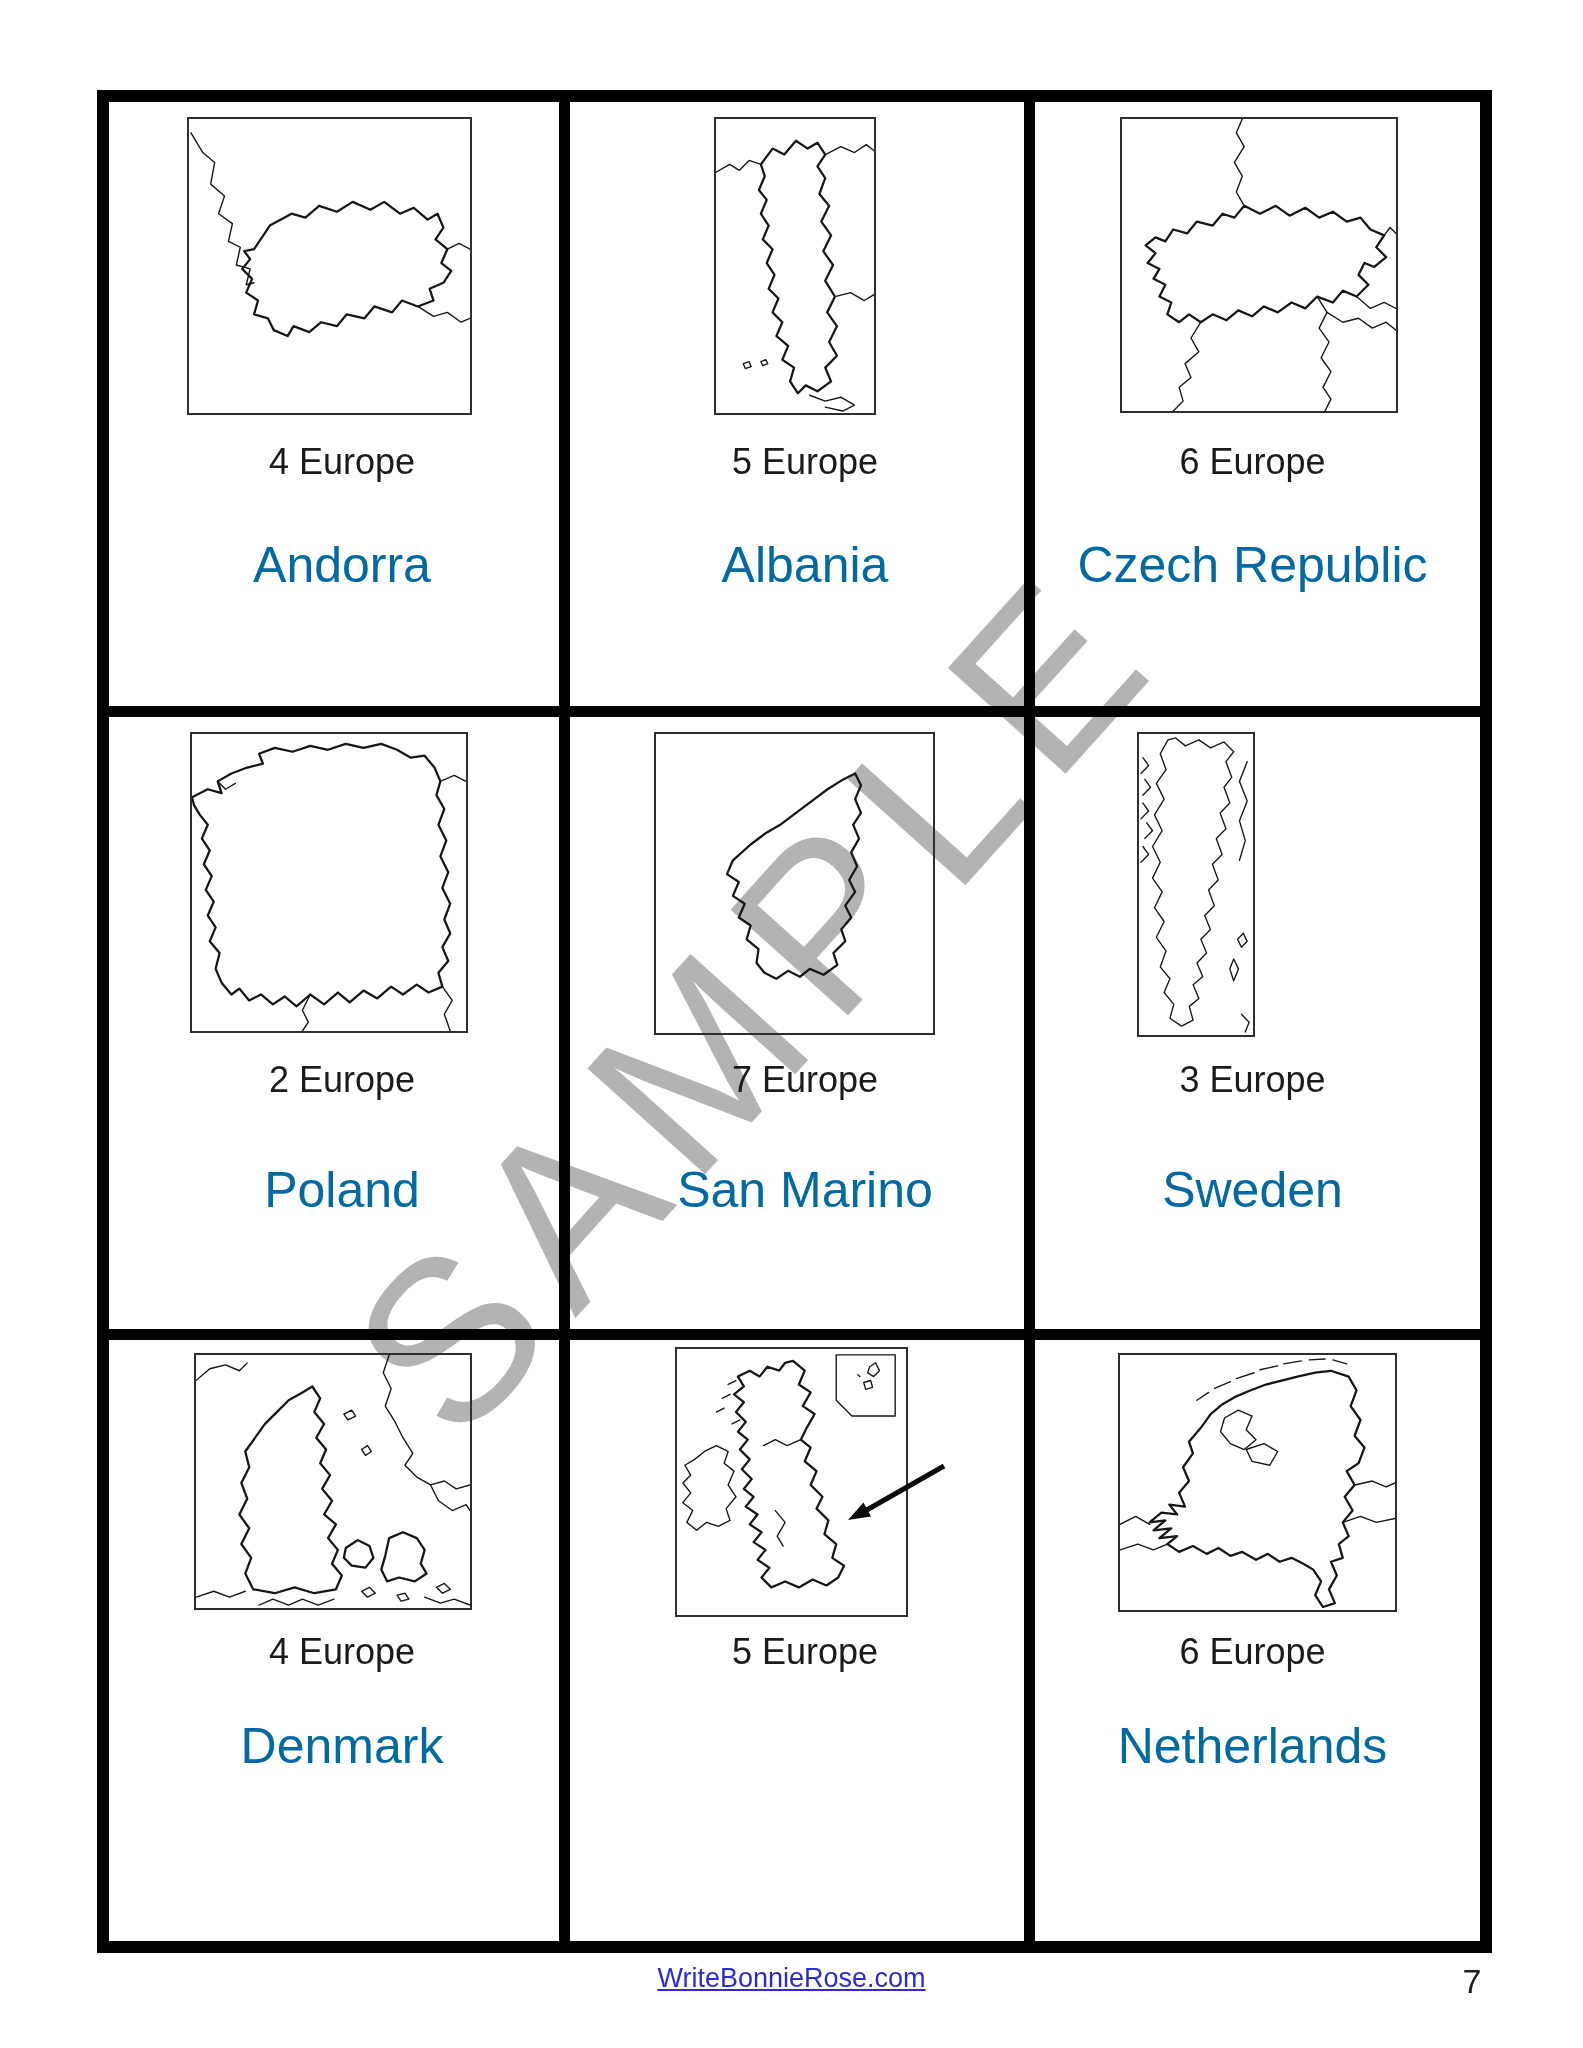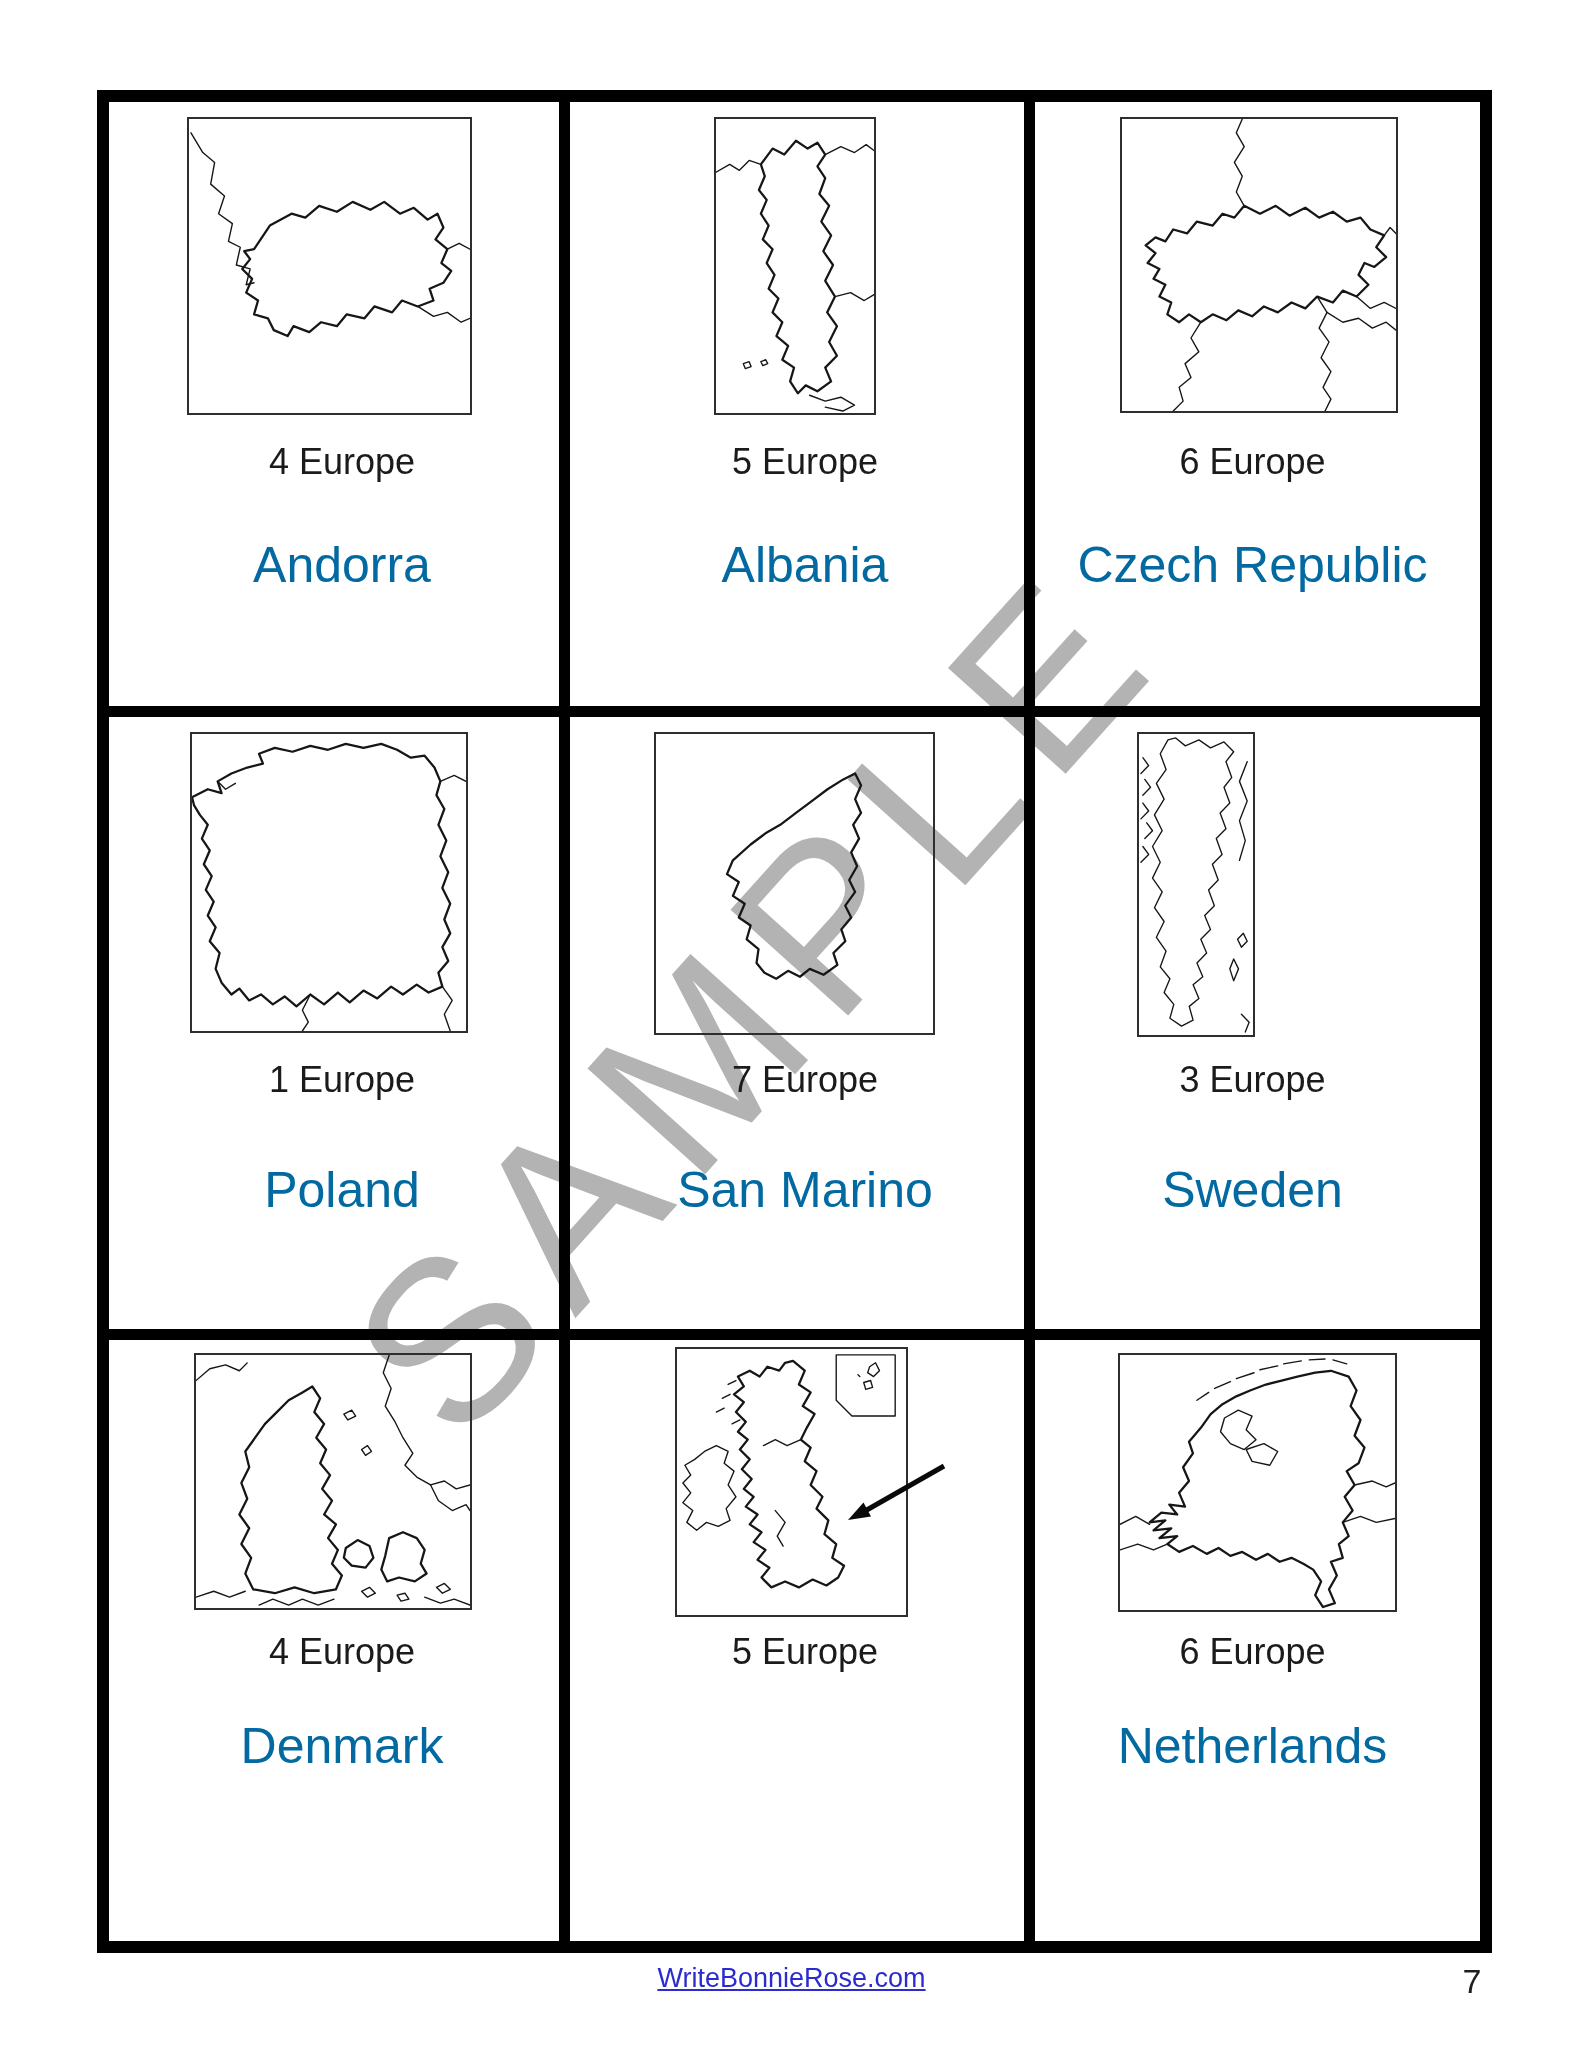--- a/index.html
+++ b/index.html
@@ -113,21 +113,21 @@
   <div class="card c1 r2">
     <div class="map-frame" style="left:81px; top:15px; width:278px; height:301px;">
       <svg viewBox="0 0 278 301" preserveAspectRatio="none">
         <path class="main" d="M0,64 L16,56 30,60 26,48 40,40 56,34 72,30 68,20 84,14 102,18 120,12 138,16 156,10 174,14 192,10 208,16 222,24 236,22 246,34 252,48 248,62 256,76 250,92 258,108 252,124 260,140 254,156 262,172 256,188 262,202 254,216 260,230 250,242 254,256 240,262 228,254 214,264 202,256 188,268 174,260 160,272 148,262 134,274 120,264 106,276 94,266 82,274 70,264 58,270 48,258 40,264 30,252 24,238 28,222 18,210 24,196 16,184 22,170 14,158 20,144 12,132 18,118 10,106 16,92 8,82 2,72 Z"></path>
         <path class="thin" d="M26,48 L34,56 44,50"></path>
         <path class="thin" d="M252,48 L266,42 278,48"></path>
         <path class="thin" d="M254,256 L264,270 256,284 262,301"></path>
         <path class="thin" d="M120,264 L112,280 118,292 112,301"></path>
       </svg>
     </div>
-    <div class="cl">1 Europe</div>
+    <div class="cl">2 Europe</div>
     <div class="cn">Poland</div>
   </div>
 
   <div class="card c2 r2">
     <div class="map-frame" style="left:84px; top:15px; width:281px; height:303px;">
       <svg viewBox="0 0 281 303" preserveAspectRatio="none">
         <path class="main" d="M78,128 L96,112 112,100 126,92 142,80 158,68 174,56 190,46 202,40 208,52 202,66 208,80 200,92 206,106 198,120 204,134 196,148 202,160 192,174 198,186 188,198 192,210 180,222 184,234 170,244 156,238 146,246 134,240 122,248 110,242 102,232 104,218 92,208 96,194 84,186 90,172 78,164 84,150 72,142 Z"></path>
       </svg>
     </div>
     <div class="cl">7 Europe</div>

